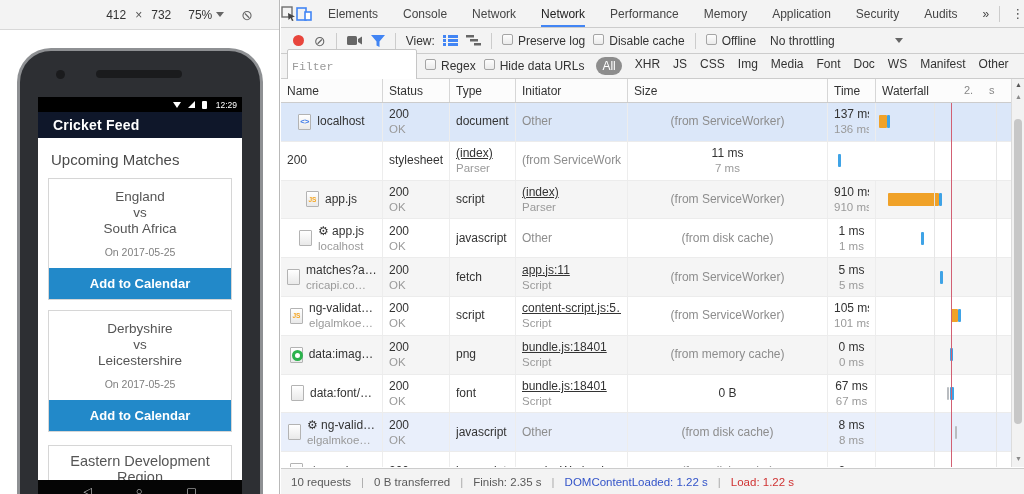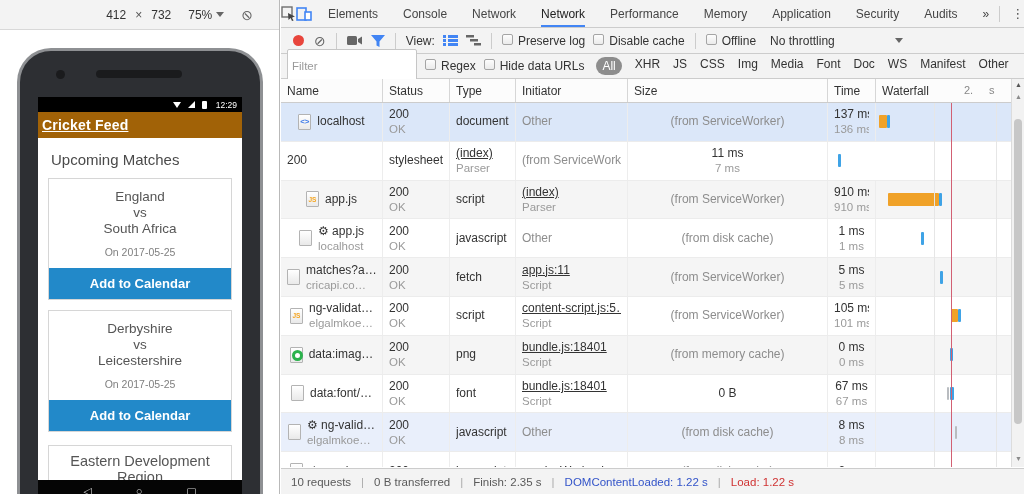--- a/index.html
+++ b/index.html
@@ -19,22 +19,22 @@
   .phone { position:absolute; left:17px; top:48px; width:246px; height:460px;
     background:#2d2f33; border:3px solid #8e9093; border-bottom:none; border-radius:34px 34px 0 0; }
   .camera { position:absolute; left:36px; top:19px; width:9px; height:9px; border-radius:50%; background:#1a1b1d; }
   .speaker { position:absolute; left:76px; top:19px; width:86px; height:8px; border-radius:4px; background:#1a1b1d; }
   .screen { position:absolute; left:18px; top:46px; width:204px; height:383px; background:#fff; overflow:hidden; }
   .statusbar { height:15px; background:#000; display:flex; align-items:center; justify-content:flex-end; gap:7px; padding-right:5px; }
   .wifi-icon { width:0; height:0; border-left:4px solid transparent; border-right:4px solid transparent; border-top:6px solid #fff; }
   .signal-icon { width:0; height:0; border-left:7px solid transparent; border-bottom:7px solid #fff; }
   .battery-icon { width:5px; height:8px; background:#fff; border-radius:1px; }
   .status-time { color:#fff; font-size:8.5px; margin-left:2px; }
-  .app-header { height:26px; background:#a16207; color:#fff; display:flex; align-items:center; padding-left:4px;
-    font-size:14px; font-weight:bold; letter-spacing:.2px;text-decoration:underline; }
+  .app-header { height:26px; background:#0f172a; color:#fff; display:flex; align-items:center; padding-left:15px;
+    font-size:14px; font-weight:bold; letter-spacing:.2px; }
   .section-title { margin:13px 0 0 13px; font-size:15px; color:#4a4a4a; }
   .card { margin:10px 10px 0; border:1px solid #d6d6d6; background:#fff; }
   .teams { padding-top:10px; text-align:center; font-size:13.5px; color:#555; line-height:16px; }
   .match-date { text-align:center; font-size:10.5px; color:#7f7f7f; margin:9px 0 10px; }
   .cal-btn { height:31px; background:#2289c9; color:#fff; display:flex; align-items:center; justify-content:center;
     font-size:13px; font-weight:bold; }
   .card3 { margin-top:13px; padding:7px 0 4px; }
   .card3 .teams { padding-top:0; font-size:14.5px; }
   .android-nav { position:absolute; left:18px; top:429px; width:204px; height:31px; background:#050505;
     display:flex; justify-content:center; gap:44px; padding-top:6px; }
@@ -55,21 +55,21 @@
   .toolbar2 { height:26px; background:#f3f3f3; border-bottom:1px solid #ccc; display:flex; align-items:center; gap:8px; padding-left:12px; }
   .rec-dot { width:11px; height:11px; border-radius:50%; background:#e8453c; }
   .clear-icon { font-size:14px; color:#666; margin-left:2px; }
   .label12 { font-size:12px; color:#333; }
   .cb { width:11px; height:11px; border:1px solid #a5a5a5; border-radius:2px; background:linear-gradient(#fdfdfd,#ebebeb); flex:none; }
   .cb-group { display:flex; align-items:flex-start; gap:5px; }
   .throttle { display:flex; align-items:center; gap:60px; margin-left:6px; }
 
   .filterbar { height:25px; background:#f3f3f3; border-bottom:1px solid #ccc; display:flex; align-items:center; gap:8px; padding-left:6px; }
   .filter-input { width:130px; height:17px; border:1px solid #c6c6c6; border-radius:2px; font-size:11.5px; padding:16px 4px;
-    font-family:Liberation Sans, sans-serif; color:#333; background:#fff; }
+    font-family:Liberation Mono, monospace; color:#333; background:#fff; }
   .filter-input::placeholder { color:#9a9a9a; }
   .pills { display:flex; gap:13px; margin-left:4px; }
   .pill { font-size:12px; color:#333; }
   .pill.active { background:#8d8d8d; color:#fff; border-radius:9px; padding:2px 6px; }
 
   .nettable { position:relative; height:388px; }
   .thead { display:grid; grid-template-columns:102px 67px 66px 112px 200px 48px 1fr; height:24px;
     background:#fcfcfc; border-bottom:1px solid #ccc; position:relative; }
   .hc { display:flex; align-items:center; padding:0 6px; font-size:12px; color:#333; border-right:1px solid #d6d6d6; }
   .hc:last-child { border-right:none; }

